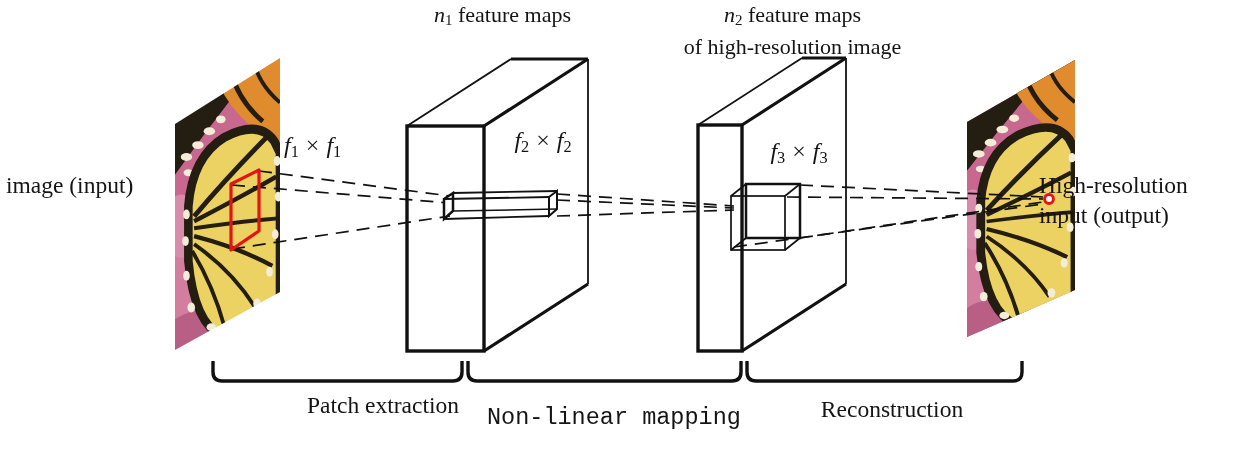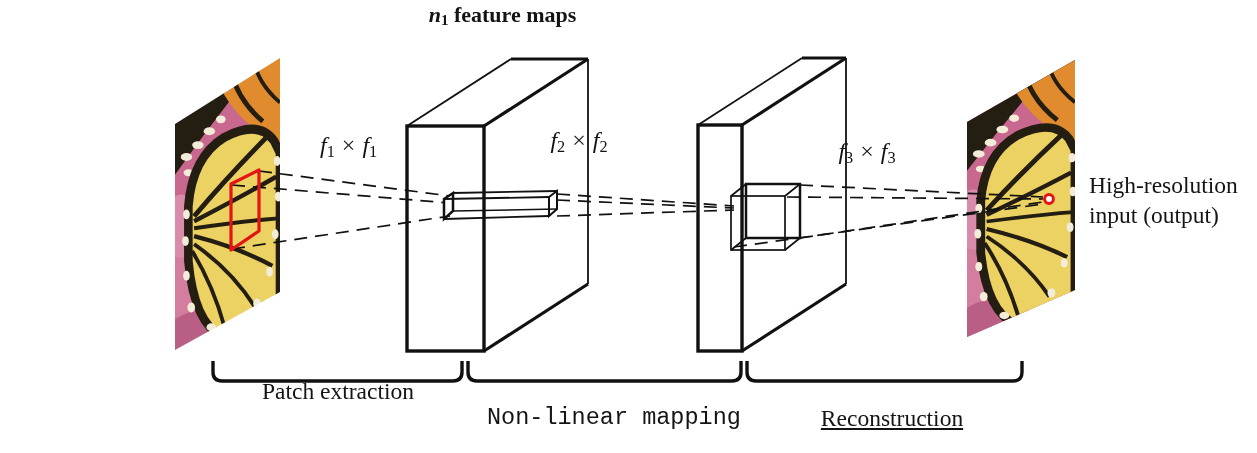--- a/index.html
+++ b/index.html
@@ -4,21 +4,21 @@
 <style>
   html,body{margin:0;padding:0;background:#fff;}
   .canvas{position:relative;width:1257px;height:453px;background:#fff;overflow:hidden;
           font-family:"Liberation Serif","DejaVu Serif",serif;color:#141414;}
   .abs{position:absolute;}
   .photo{position:absolute;overflow:hidden;}
   .txt{position:absolute;white-space:nowrap;}
   .ctr{text-align:center;}
   .mvar{font-style:italic;}
   sub{font-size:0.68em;vertical-align:-0.22em;font-style:normal;}
-  .kernel{font-size:24px;font-style:italic;margin-left:36px;}
+  .kernel{font-size:24px;font-style:italic;}
   .kernel .op{font-style:normal;margin:0 7px;}
   .fmap-title{font-size:22px;line-height:26.5px;}
   .side-label{font-size:23.5px;line-height:29.5px;}
   .step-label{font-size:23.5px;line-height:30px;}
   svg{display:block;}
 </style>
 </head>
 <body>
 
 <div class="canvas">
@@ -146,45 +146,50 @@
     <circle cx="1049" cy="199" r="4.4" fill="#fff" stroke="#e51414" stroke-width="3"></circle>
 
     <g stroke="#111" stroke-width="3.4" fill="none">
       <path d="M213,361 L213,372 Q213,381 222,381 L453,381 Q462,381 462,372 L462,361"></path>
       <path d="M468,361 L468,372 Q468,381 477,381 L732,381 Q741,381 741,372 L741,361"></path>
       <path d="M747,361 L747,372 Q747,381 756,381 L1013,381 Q1022,381 1022,372 L1022,361"></path>
     </g>
   </svg>
 
   <div class="txt side-label" style="left:6px;top:171px;">
+    <div>image (input)</div>
   </div>
 
-  <div class="txt side-label" style="left:1089px;top:171px;">
+  <div class="txt side-label" style="left:1039px;top:171px;">
     <div>High-resolution</div>
     <div>input (output)</div>
   </div>
 
-  <div class="txt fmap-title ctr" style="left:330px;top:2px;width:345px;font-weight:bold;">
+  <div class="txt fmap-title ctr" style="left:330px;top:2px;width:345px;">
     <div><span class="mvar">n</span><sub>1</sub><span> feature maps</span></div>
   </div>
 
+  <div class="txt fmap-title ctr" style="left:620px;top:2px;width:345px;">
+    <div><span class="mvar">n</span><sub>2</sub><span> feature maps</span></div>
+    <div>of high-resolution image</div>
+  </div>
 
   <div class="txt kernel" style="left:284px;top:132px;">
     <span>f</span><sub>1</sub><span class="op">×</span><span>f</span><sub>1</sub>
   </div>
 
   <div class="txt kernel ctr" style="left:497px;top:127px;width:92px;">
     <span>f</span><sub>2</sub><span class="op">×</span><span>f</span><sub>2</sub>
   </div>
 
-  <div class="txt kernel ctr" style="left:785px;top:138px;width:92px;font-family:Liberation Serif, serif;">
+  <div class="txt kernel ctr" style="left:753px;top:138px;width:92px;font-family:Liberation Serif, serif;">
     <span>f</span><sub>3</sub><span class="op">×</span><span>f</span><sub>3</sub>
   </div>
 
-  <div class="txt step-label ctr" style="left:217px;top:376px;width:242px;">
+  <div class="txt step-label ctr" style="left:217px;top:390px;width:242px;text-align:right;">
     <div>Patch extraction</div>
   </div>
 
   <div class="txt step-label ctr" style="left:487px;top:403px;width:242px;font-family:Liberation Mono, monospace;">Non-linear mapping</div>
 
-  <div class="txt step-label ctr" style="left:771px;top:403px;width:242px;text-decoration:underline;">Reconstruction</div>
+  <div class="txt step-label ctr" style="left:771px;top:394px;width:242px;">Reconstruction</div>
 
 </div>
 
 </body></html>

